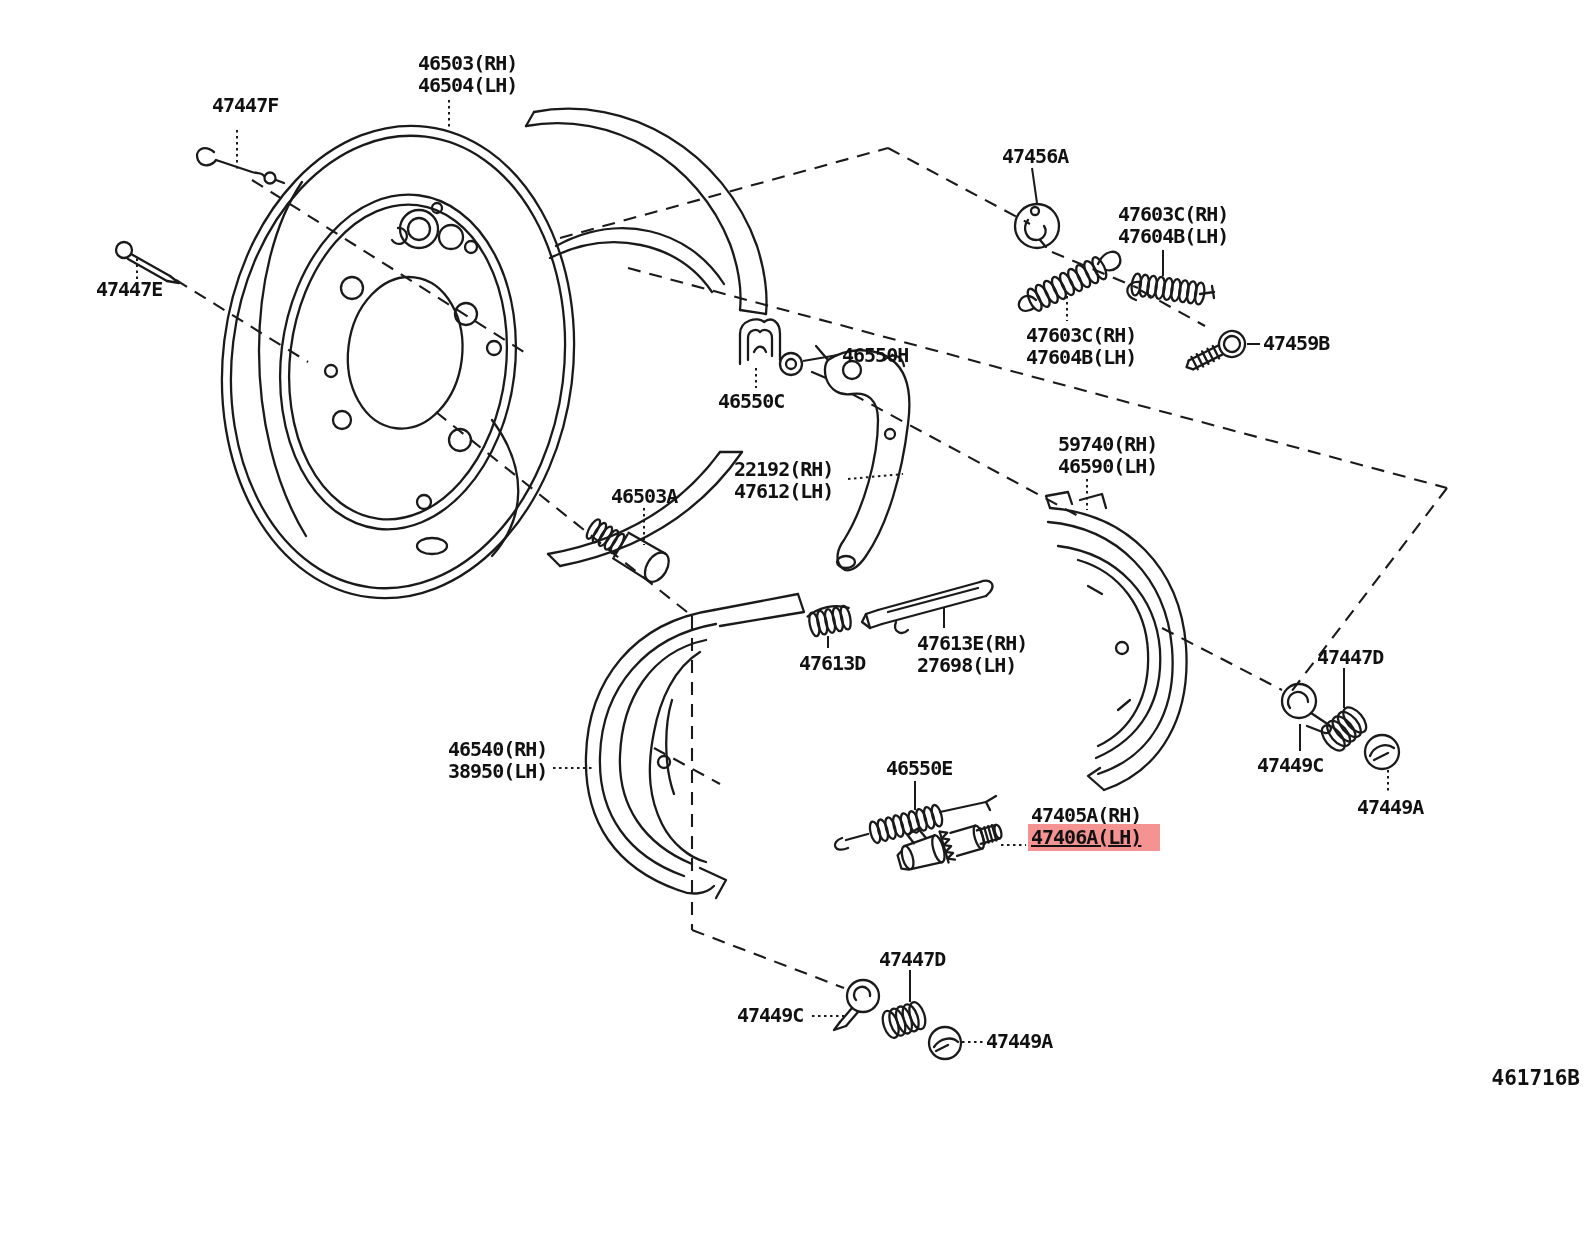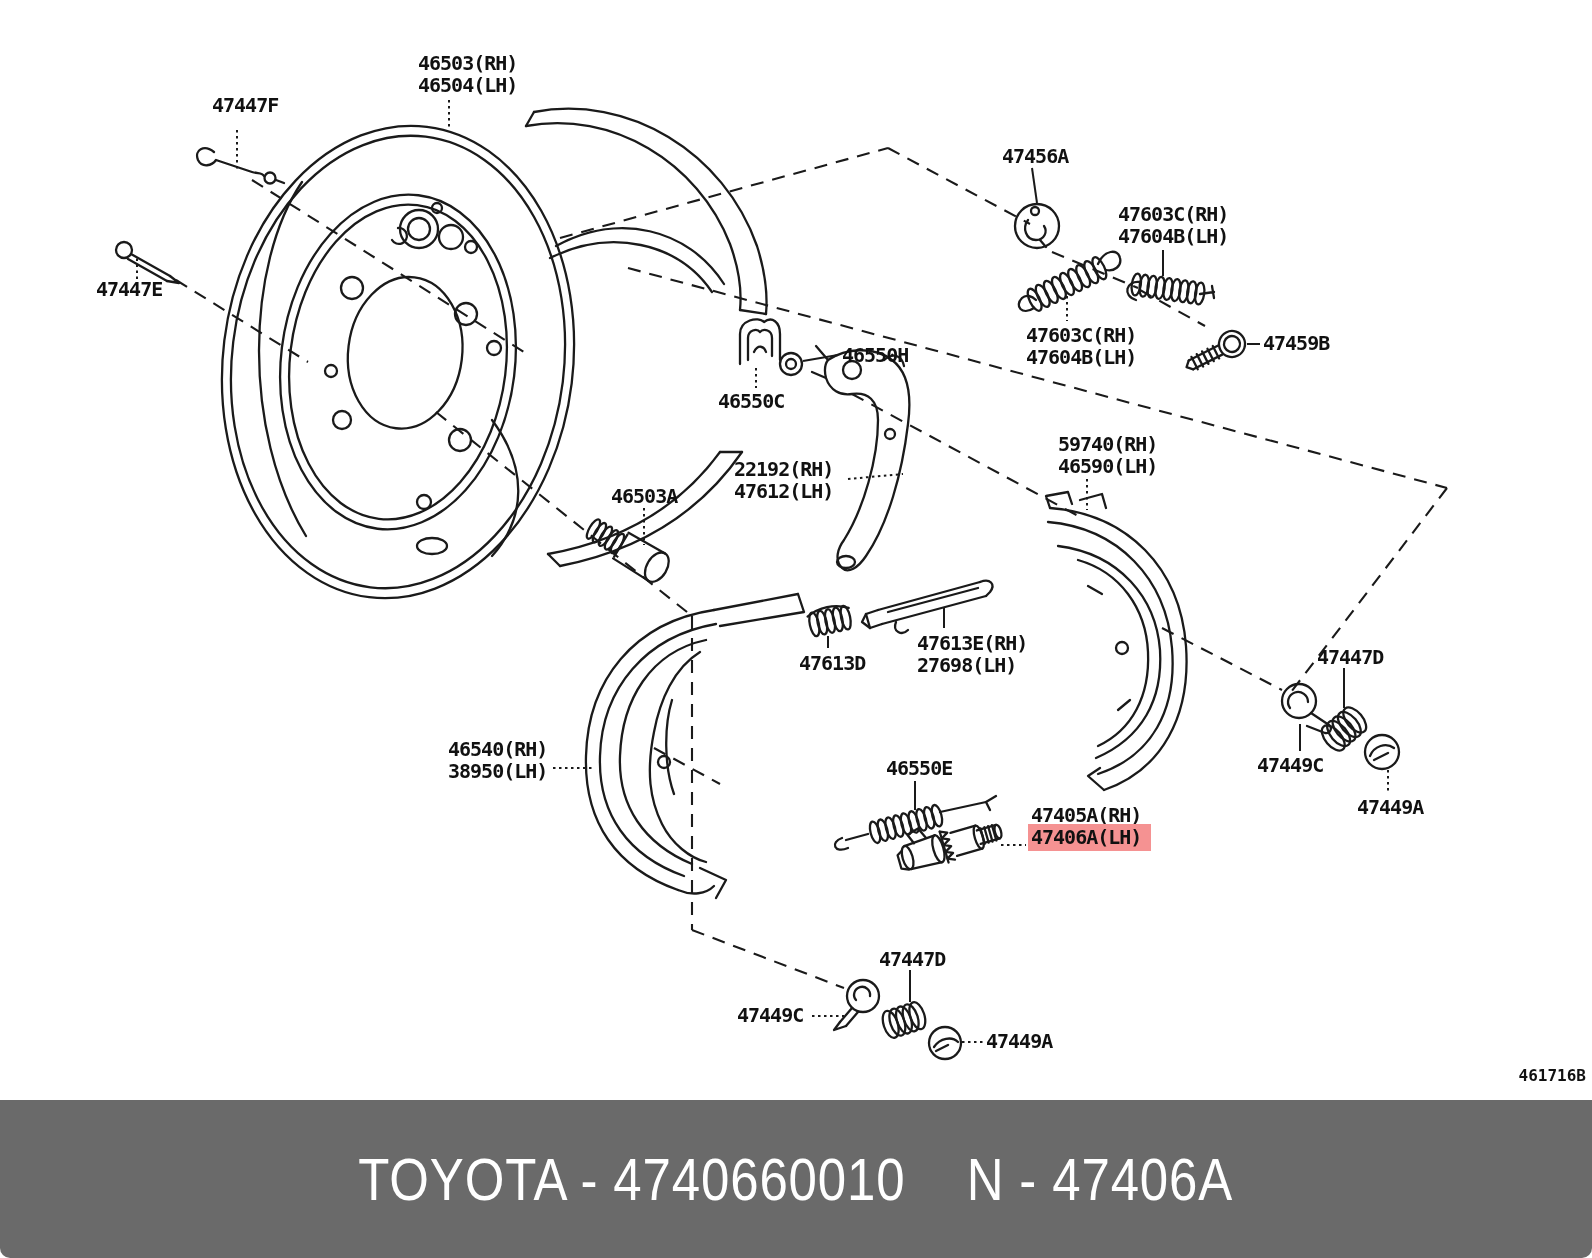--- a/index.html
+++ b/index.html
@@ -3,32 +3,32 @@
 <meta charset="utf-8">
 <style>
   :root{
     --highlight:#f59292;
     --footer_bg:#6a6a6a;
     --line:#1a1a1a;
     --text:#111111;
   }
   html,body{margin:0;padding:0;background:#ffffff;}
   .stage{position:relative;width:1592px;height:1258px;overflow:hidden;background:#fff;
-         font-family:"DejaVu Sans Mono", monospace;border-radius:10px;}
+         font-family:"DejaVu Sans Mono", monospace;}
   .art{position:absolute;left:0;top:0;}
   .s{stroke:var(--line);fill:none;stroke-width:2.3;stroke-linecap:round;stroke-linejoin:round;}
   .dash{stroke:var(--line);fill:none;stroke-width:2.1;stroke-dasharray:13 9;}
   .dot{stroke:var(--line);fill:none;stroke-width:2;stroke-dasharray:2.5 3.5;}
   .ldr{stroke:var(--line);fill:none;stroke-width:2;}
   .lbl{position:absolute;font-family:"DejaVu Sans Mono",monospace;font-weight:bold;
        font-size:20px;line-height:22px;letter-spacing:-1px;color:var(--text);
        white-space:nowrap;cursor:pointer;}
-  .hl{background:var(--highlight);padding:1px 10px 2px 3px;margin-left:-3px;}
-  .code{position:absolute;right:6px;top:1066px;font-family:"DejaVu Sans Mono",monospace;
-        font-weight:bold;font-size:16px;color:var(--text);text-align:center;}
+  .hl{background:var(--highlight);padding:1px 19px 2px 3px;margin-left:-3px;text-decoration:underline;}
+  .code{position:absolute;right:12px;top:1066px;font-family:"DejaVu Sans Mono",monospace;
+        font-weight:bold;font-size:21px;color:var(--text);text-align:center;}
   .footer{position:absolute;left:0;top:1100px;width:1592px;height:158px;
           background:var(--footer_bg);display:flex;align-items:center;justify-content:center;}
   .footer-inner{display:flex;align-items:center;gap:72px;transform:scaleX(.85);
           font-family:"Liberation Sans",sans-serif;font-size:60px;color:#ffffff;
           letter-spacing:1px;white-space:pre;}
 </style>
 </head>
 <body>
 
 <div class="stage">
@@ -418,20 +418,14 @@
   <div class="lbl" style="left:737px;top:1004px">
     <div>47449C</div>
   </div>
 
   <div class="lbl" style="left:986px;top:1030px">
     <div>47449A</div>
   </div>
 
   <div class="code">461716B</div>
 
-  <div class="footer">
-    <div class="footer-inner">
-      <span>TOYOTA - 4740660010</span>
-      <span>N - 47406A</span>
-    </div>
-  </div>
 
 </div>
 
 </body></html>

